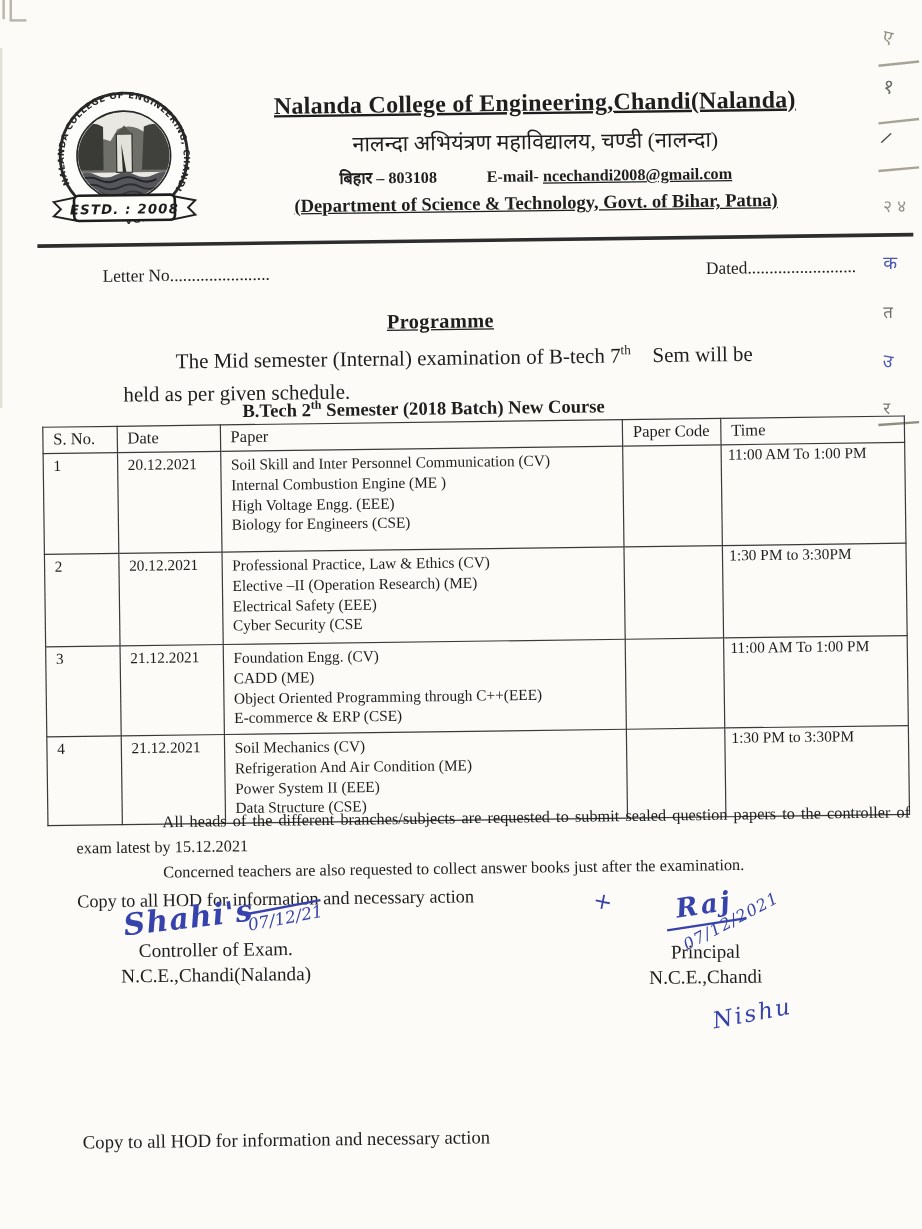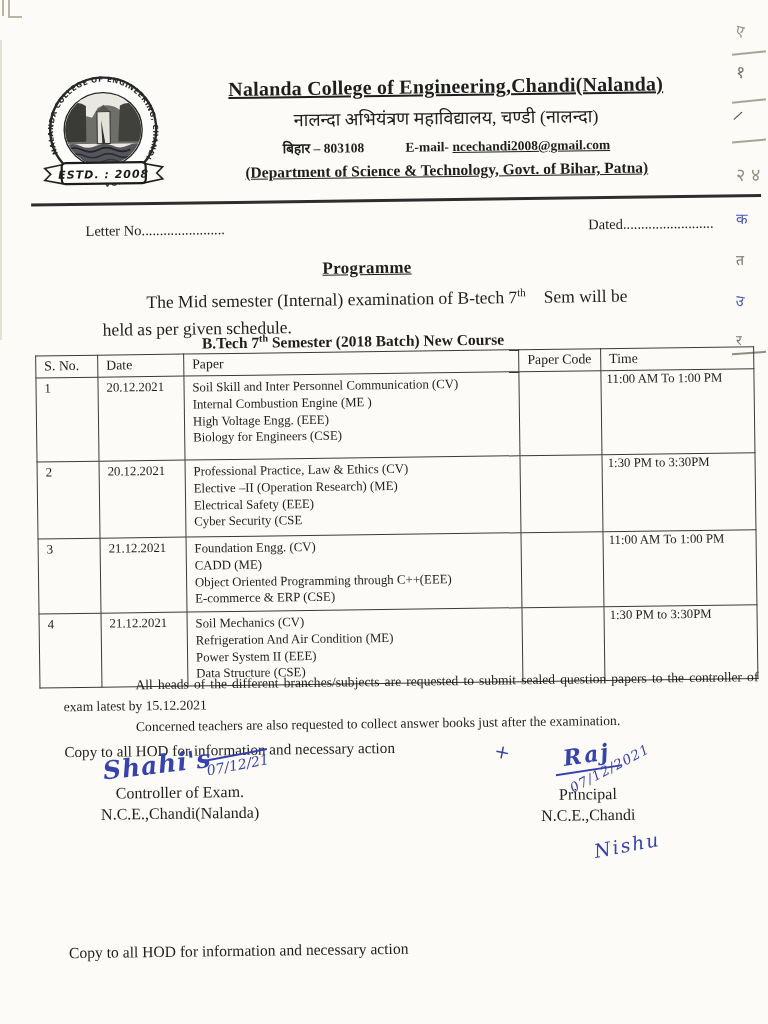--- a/index.html
+++ b/index.html
@@ -19,21 +19,21 @@
   .corner-marks i:nth-child(1){ left:2px; top:0; width:2px; height:16px; }
   .corner-marks i:nth-child(2){ left:8px; top:0; width:2px; height:18px; }
   .corner-marks i:nth-child(3){ left:10px; top:16px; width:12px; height:2px; }
   .edge-shadow { position:absolute; left:0; top:40px; width:2px; height:300px; background:#e3e0d6; }
 
   .margin-scribbles { position:absolute; right:0; top:12px; width:42px; height:640px; overflow:hidden; }
   .margin-scribbles span { position:absolute; left:10px; font-family:"DejaVu Sans",sans-serif; color:#8f9184; white-space:nowrap; }
   .margin-scribbles span:nth-child(1){ top:8px;  font-size:15px; transform:rotate(14deg); }
   .margin-scribbles span:nth-child(2){ top:48px; font-size:17px; color:#6d7166; transform:rotate(8deg); }
   .margin-scribbles span:nth-child(3){ top:96px; font-size:13px; color:#454545; transform:rotate(30deg); }
-  .margin-scribbles span:nth-child(4){ top:150px; font-size:18px; }
+  .margin-scribbles span:nth-child(4){ top:150px; font-size:14px; }
   .margin-scribbles span:nth-child(5){ top:196px; font-size:15px; color:#4a55b0; }
   .margin-scribbles span:nth-child(6){ top:238px; font-size:14px; color:#6d7166; }
   .margin-scribbles span:nth-child(7){ top:278px; font-size:15px; color:#4a55b0; transform:rotate(10deg); }
   .margin-scribbles span:nth-child(8){ top:318px; font-size:14px; color:#7a7d70; }
   .margin-scribbles em { position:absolute; left:6px; height:2px; width:34px; background:#a7a496; }
   .margin-scribbles em:nth-of-type(1){ top:40px; transform:rotate(-6deg); }
   .margin-scribbles em:nth-of-type(2){ top:88px; transform:rotate(-6deg); }
   .margin-scribbles em:nth-of-type(3){ top:128px; transform:rotate(-5deg); }
   .margin-scribbles em:nth-of-type(4){ top:340px; transform:rotate(-4deg); background:#8f8d80; }
 
@@ -183,21 +183,21 @@
     <div class="programme">Programme</div>
 
     <div class="intro">
       <div class="l1">
         <span>The Mid semester (Internal) examination of  B-tech  7</span><sup>th</sup><span class="gap2"></span><span>Sem will be</span>
       </div>
       <div class="l2">held as  per given schedule.</div>
     </div>
 
     <div class="table-title">
-      <span>B.Tech 7</span><sup>th</sup><span>  Semester (2018 Batch) New Course</span>
+      <span>B.Tech 2</span><sup>th</sup><span>  Semester (2018 Batch) New Course</span>
     </div>
 
     <table class="sched">
       <colgroup>
         <col style="width:62px">
           <col style="width:86px">
           <col style="width:336px">
           <col style="width:82px">
           <col style="width:153px">
       </colgroup>

